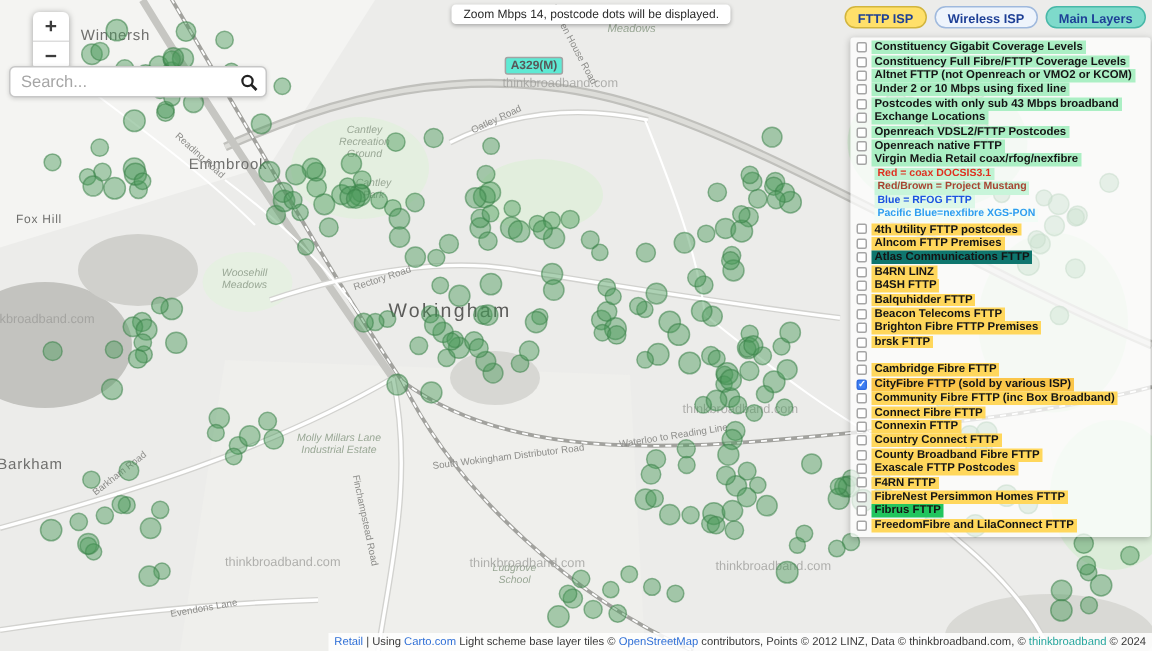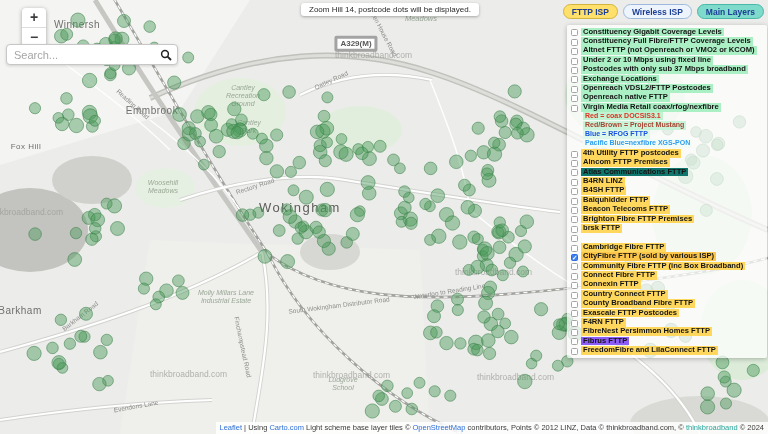--- a/index.html
+++ b/index.html
@@ -8,21 +8,21 @@
   .map{position:absolute;inset:0;cursor:grab;}
   .basemap{position:absolute;left:0;top:0;}
   .layer-abs{position:absolute;left:0;top:0;width:768px;height:434px;}
 
   
   .maplbl{position:absolute;white-space:nowrap;pointer-events:none;}
   .lbl-town{color:#5c5c5a;letter-spacing:1.5px;}
   .lbl-town2{color:#6f6f6d;letter-spacing:.5px;}
   .lbl-nature{color:#9aa896;font-style:italic;white-space:normal;text-align:center;line-height:1.15;}
   .lbl-road{color:#8d8d8a;}
-  .lbl-shield{background:#ffffff;border:3px solid #a3a3a3;border-radius:2px;
+  .lbl-shield{background:#5eead4;border:1px solid #a3a3a3;border-radius:2px;
               padding:0 3px;color:#58585a;font-weight:bold;line-height:1.3;}
   .watermark{position:absolute;font-size:8.5px;color:#9a9a97;opacity:.75;white-space:nowrap;pointer-events:none;}
 
   
   .zoomctl{position:absolute;left:22px;top:8px;width:24px;background:#fff;
            border-radius:4px;box-shadow:0 1px 4px rgba(0,0,0,.35);overflow:hidden;}
   .zbtn{width:24px;height:19px;text-align:center;font-size:14px;font-weight:bold;
         color:#3c3c3c;line-height:19px;cursor:pointer;user-select:none;}
   .zdiv{height:1px;background:#ddd;}
 
@@ -40,21 +40,21 @@
 
   
   .toolbar{position:absolute;top:4px;right:4px;display:flex;gap:5px;}
   .pill{height:13px;padding:0 8px;border-radius:8px;font-size:8.5px;font-weight:bold;
         display:flex;align-items:center;border:1px solid;cursor:pointer;white-space:nowrap;}
 
   
   .panel{position:absolute;left:567px;top:25px;width:198px;
          background:rgba(255,255,255,.72);border-radius:2px;
          box-shadow:0 1px 5px rgba(0,0,0,.25);padding:2px 0 3px 2px;}
-  .layer-row{display:flex;align-items:flex-end;height:9.4px;padding-left:2px;cursor:pointer;}
+  .layer-row{display:flex;align-items:center;height:9.4px;padding-left:2px;cursor:pointer;}
   .layer-check{width:7px;height:7px;border:1px solid #a5a5a5;border-radius:1.5px;
                background:#fff;flex:0 0 auto;margin-right:3px;box-sizing:border-box;}
   .layer-check.checked{background:#3d7ef2;border-color:#2f6be0;color:#fff;
                        font-size:6.5px;line-height:6px;text-align:center;font-weight:bold;}
   .layer-label{font-size:7.6px;font-weight:bold;color:#141414;white-space:nowrap;
                padding:0 2px;line-height:8.8px;}
   .sub-row{display:flex;align-items:center;height:9.2px;padding-left:14px;}
   .sub-label{font-size:7px;font-weight:bold;white-space:nowrap;padding:0 2px;line-height:8.4px;}
 
   
@@ -461,21 +461,21 @@
   </div>
 
   <div class="search">
     <input type="text" placeholder="Search..." style="">
     <svg width="12" height="12" viewBox="0 0 12 12">
       <circle cx="5" cy="5" r="3.4" fill="none" stroke="#222" stroke-width="1.5"></circle>
       <line x1="7.6" y1="7.6" x2="11" y2="11" stroke="#222" stroke-width="1.8"></line>
     </svg>
   </div>
 
-  <div class="toast">Zoom Hill 14, postcode dots will be displayed.</div>
+  <div class="toast">Zoom Mbps 14, postcode dots will be displayed.</div>
 
   <div class="toolbar">
       <div class="pill" style="background: rgb(255, 224, 106); border-color: rgb(210, 181, 62); color: rgb(29, 63, 150);">FTTP ISP</div>
       <div class="pill" style="background: rgb(238, 244, 252); border-color: rgb(159, 185, 221); color: rgb(29, 63, 150);">Wireless ISP</div>
       <div class="pill" style="background: rgb(126, 218, 203); border-color: rgb(72, 184, 168); color: rgb(29, 63, 150);">Main Layers</div>
     </div>
 
   <div class="panel">
     <div>
         <div class="layer-row">
@@ -489,21 +489,21 @@
         <div class="layer-row">
           <div class="layer-check"></div>
           <span class="layer-label" style="background: rgb(171, 239, 196);">Altnet FTTP (not Openreach or VMO2 or KCOM)</span>
         </div>
         <div class="layer-row">
           <div class="layer-check"></div>
           <span class="layer-label" style="background: rgb(171, 239, 196);">Under 2 or 10 Mbps using fixed line</span>
         </div>
         <div class="layer-row">
           <div class="layer-check"></div>
-          <span class="layer-label" style="background: rgb(171, 239, 196);">Postcodes with only sub 37 Mbps broadband</span>
+          <span class="layer-label" style="background: rgb(171, 239, 196);">Postcodes with only sub 43 Mbps broadband</span>
         </div>
         <div class="layer-row">
           <div class="layer-check"></div>
           <span class="layer-label" style="background: rgb(171, 239, 196);">Exchange Locations</span>
         </div>
         <div class="layer-row">
           <div class="layer-check"></div>
           <span class="layer-label" style="background: rgb(171, 239, 196);">Openreach VDSL2/FTTP Postcodes</span>
         </div>
         <div class="layer-row">
@@ -600,24 +600,24 @@
         <div class="layer-row">
           <div class="layer-check"></div>
           <span class="layer-label" style="background: rgb(255, 215, 92);">F4RN FTTP</span>
         </div>
         <div class="layer-row">
           <div class="layer-check"></div>
           <span class="layer-label" style="background: rgb(255, 215, 92);">FibreNest Persimmon Homes FTTP</span>
         </div>
         <div class="layer-row">
           <div class="layer-check"></div>
-          <span class="layer-label" style="background: #8b5cf6;">Fibrus FTTP</span>
+          <span class="layer-label" style="background: #22c55e;">Fibrus FTTP</span>
         </div>
         <div class="layer-row">
           <div class="layer-check"></div>
           <span class="layer-label" style="background: rgb(255, 215, 92);">FreedomFibre and LilaConnect FTTP</span>
         </div>
       </div>
   </div>
 
-  <div class="attribution"><a class="attr-link">Leaflet</a><span> | Using </span><a class="attr-link">Carto.com</a><span> Light scheme base layer tiles © </span><a class="attr-link">OpenStreetMap</a><span> contributors, Points © 2012 LINZ, Data © thinkbroadband.com, © </span><a class="attr-link teal">thinkbroadband</a><span> © 2024</span></div>
+  <div class="attribution"><a class="attr-link">Retail</a><span> | Using </span><a class="attr-link">Carto.com</a><span> Light scheme base layer tiles © </span><a class="attr-link">OpenStreetMap</a><span> contributors, Points © 2012 LINZ, Data © thinkbroadband.com, © </span><a class="attr-link teal">thinkbroadband</a><span> © 2024</span></div>
 
 </div>
 
 </body></html>

